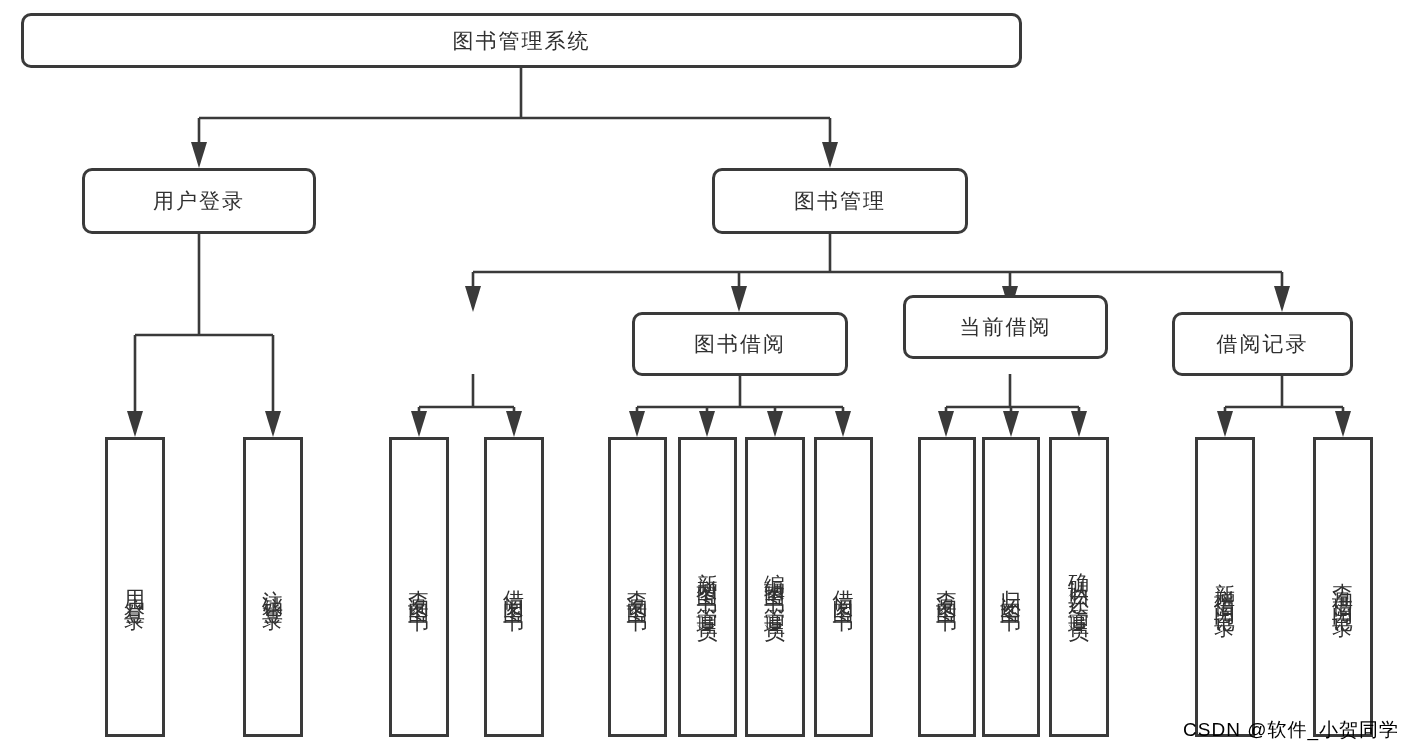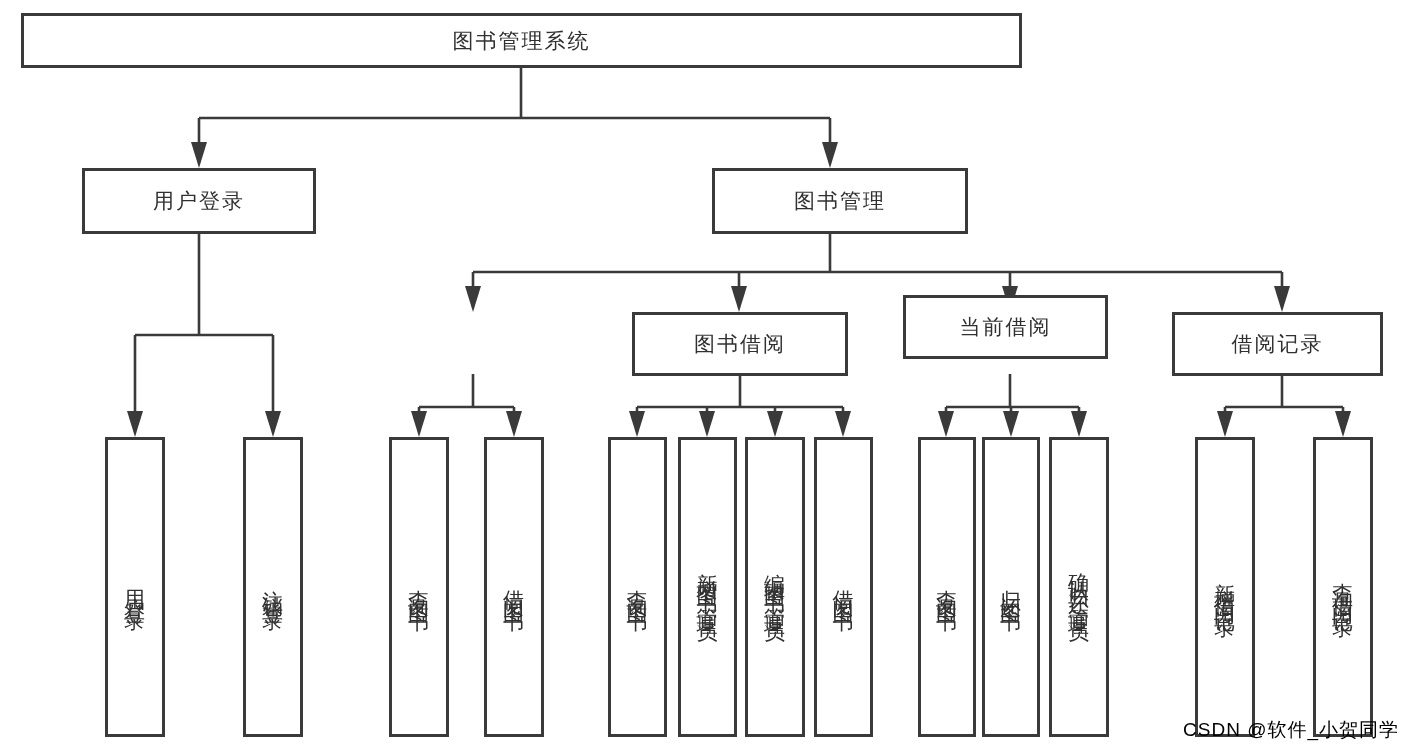--- a/index.html
+++ b/index.html
@@ -14,21 +14,21 @@
   .node{
     position:absolute;
     background:#ffffff;
     border:3px solid #3a3a3a;
     box-sizing:border-box;
     display:flex;align-items:center;justify-content:center;
     color:#303030;
     font-size:21px;
     z-index:2;
   }
-  .node-h{letter-spacing:2px;}
+  .node-h{letter-spacing:2px;border-radius:10px;}
   .node-v{
     writing-mode:vertical-rl;
     text-orientation:mixed;
     letter-spacing:7px;
     line-height:1;
   }
   .watermark{
     position:absolute;
     right:6px;bottom:4px;
     color:#000000;
@@ -86,21 +86,21 @@
     </g>
   </svg>
 
   <div class="node node-h" style="left:21px;top:13px;width:1001px;height:55px;">图书管理系统</div>
 
   <div class="node node-h" style="left:82px;top:168px;width:234px;height:66px;">用户登录</div>
   <div class="node node-h" style="left:712px;top:168px;width:256px;height:66px;">图书管理</div>
 
   <div class="node node-h" style="left:632px;top:312px;width:216px;height:64px;text-align:right;">图书借阅</div>
   <div class="node node-h" style="left:903px;top:295px;width:205px;height:64px;">当前借阅</div>
-  <div class="node node-h" style="left:1172px;top:312px;width:211px;height:64px;">借阅记录</div>
+  <div class="node node-h" style="left:1172px;top:312px;width:181px;height:64px;">借阅记录</div>
 
   <div class="node node-v" style="left:105px;top:437px;width:60px;height:300px;">用户登录</div>
   <div class="node node-v" style="left:243px;top:437px;width:60px;height:300px;">注销登录</div>
 
   <div class="node node-v" style="left:389px;top:437px;width:60px;height:300px;">查询图书</div>
   <div class="node node-v" style="left:484px;top:437px;width:60px;height:300px;">借阅图书</div>
 
   <div class="node node-v" style="left:608px;top:437px;width:59px;height:300px;">查询图书</div>
   <div class="node node-v" style="left:678px;top:437px;width:59px;height:300px;">新增图书（管理员）</div>
   <div class="node node-v" style="left:745px;top:437px;width:60px;height:300px;">编辑图书（管理员）</div>

